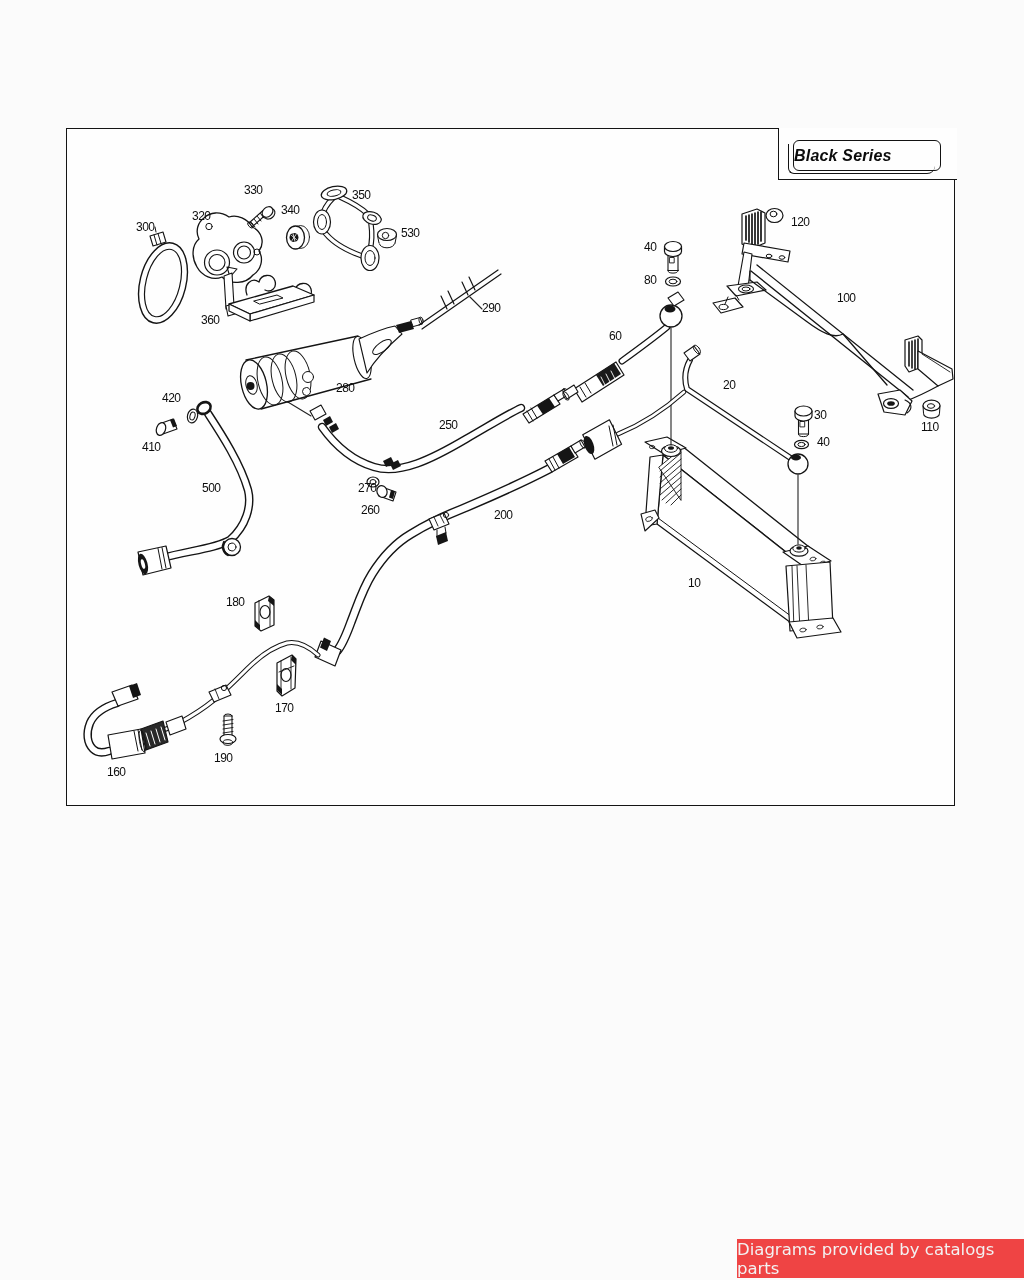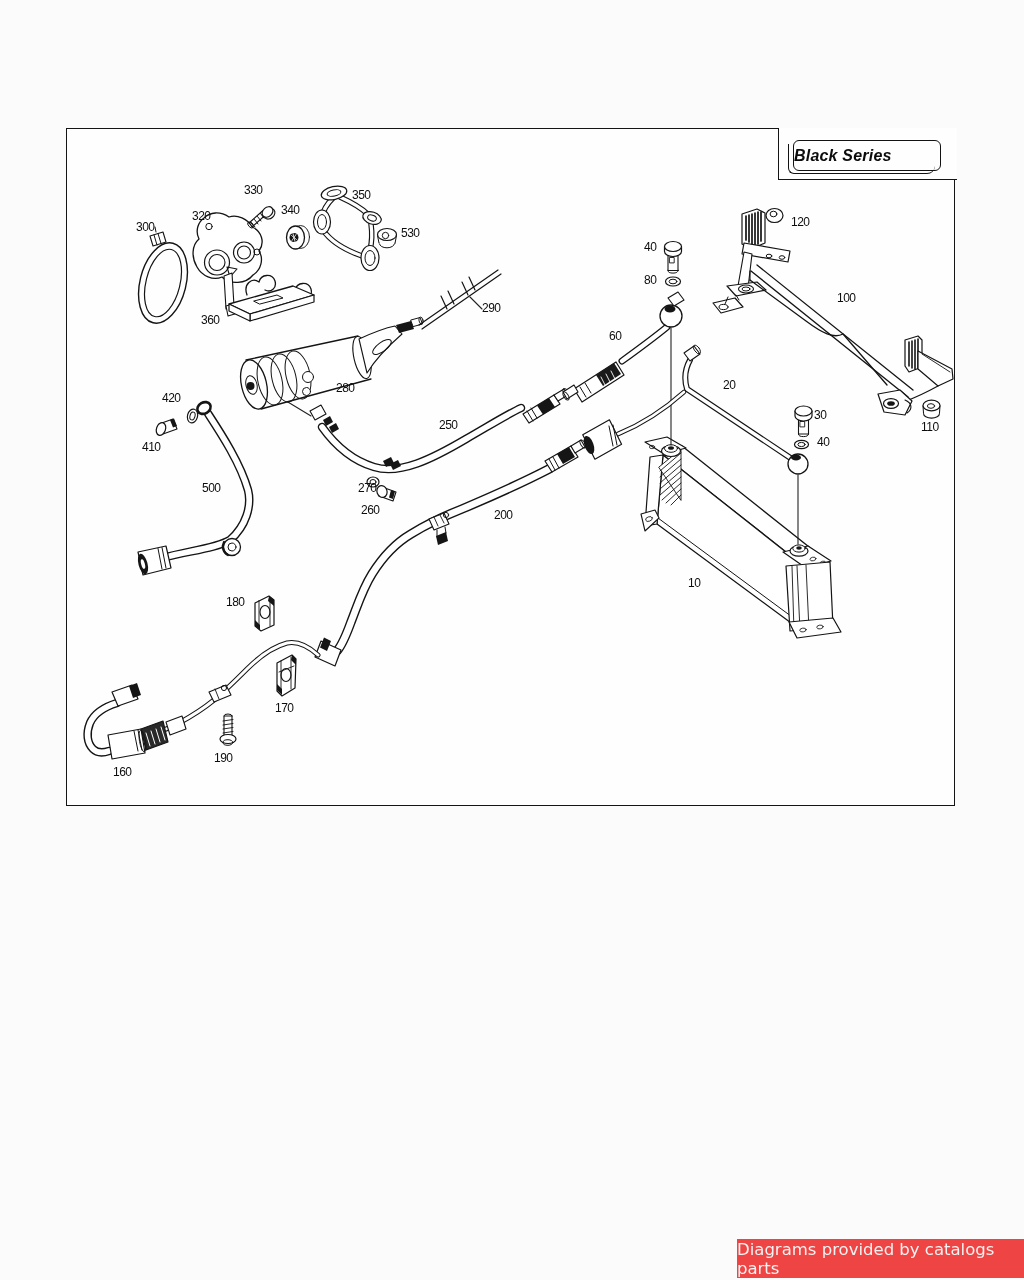--- a/index.html
+++ b/index.html
@@ -402,21 +402,21 @@
   <span class="plabel" style="left:723px;top:379px">20</span>
   <span class="plabel" style="left:814px;top:409px">30</span>
   <span class="plabel" style="left:817px;top:436px">40</span>
   <span class="plabel" style="left:609px;top:330px">60</span>
   <span class="plabel" style="left:644px;top:241px">40</span>
   <span class="plabel" style="left:644px;top:274px">80</span>
   <span class="plabel" style="left:837px;top:292px">100</span>
   <span class="plabel" style="left:921px;top:421px">110</span>
   <span class="plabel" style="left:791px;top:216px">120</span>
   <span class="plabel" style="left:494px;top:509px">200</span>
-  <span class="plabel" style="left:113px;top:766px">160</span>
+  <span class="plabel" style="left:107px;top:766px">160</span>
   <span class="plabel" style="left:275px;top:702px">170</span>
   <span class="plabel" style="left:226px;top:596px">180</span>
   <span class="plabel" style="left:214px;top:752px">190</span>
   <span class="plabel" style="left:439px;top:419px">250</span>
   <span class="plabel" style="left:361px;top:504px">260</span>
   <span class="plabel" style="left:358px;top:482px">270</span>
   <span class="plabel" style="left:336px;top:382px">280</span>
   <span class="plabel" style="left:482px;top:302px">290</span>
   <span class="plabel" style="left:136px;top:221px">300</span>
   <span class="plabel" style="left:192px;top:210px">320</span>

